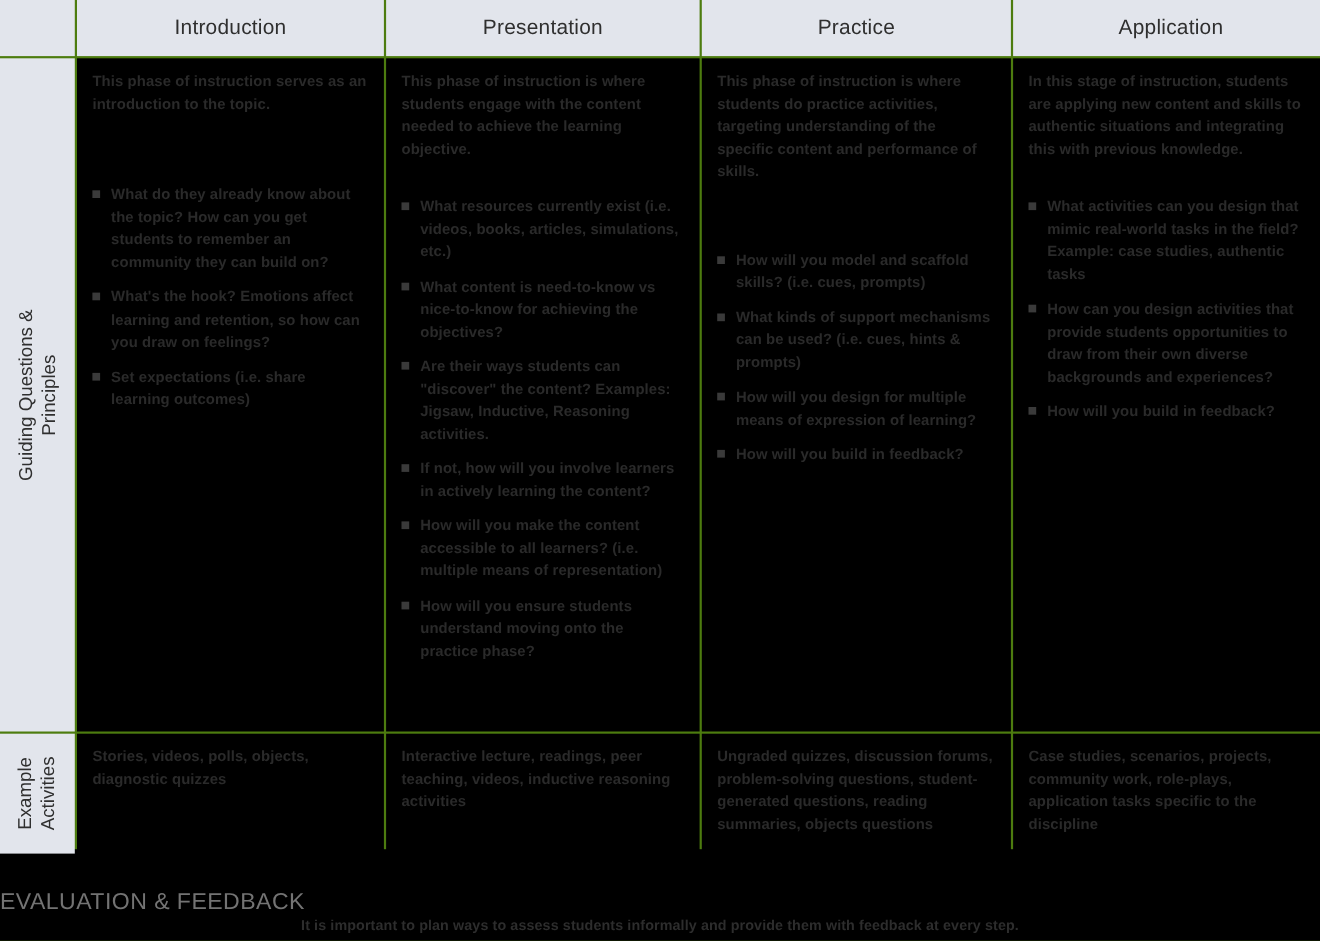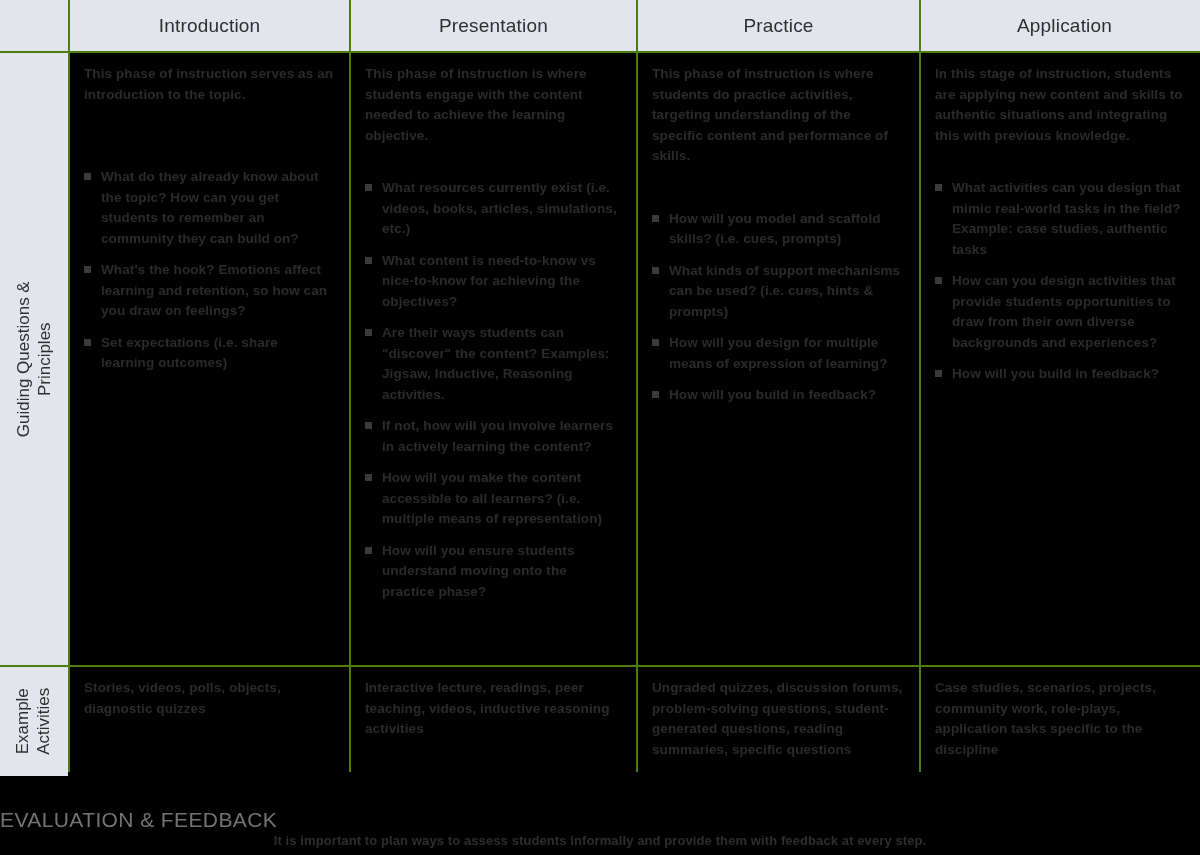--- a/index.html
+++ b/index.html
@@ -124,21 +124,21 @@
     line-height: 1.52;
     font-weight: 700;
     color: #2a2a2a;
     margin: 0;
     letter-spacing: 0.1px;
   }
 
   
   .c1 .q-list { margin-top: 62px; }
   .c2 .q-list { margin-top: 32px; }
-  .c3 .q-list { margin-top: 42px; }
+  .c3 .q-list { margin-top: 60px; }
   .c4 .q-list { margin-top: 32px; }
 
   
   .bracket {
     position: absolute;
     left: 0;
     top: 772px;
     width: 1200px;
     height: 83px;
   }
@@ -241,21 +241,21 @@
       </span>
     </div>
 
     <div class="cell phase-cell">
       <p class="examples-text">Stories, videos, polls, objects, diagnostic quizzes</p>
     </div>
     <div class="cell phase-cell">
       <p class="examples-text">Interactive lecture, readings, peer teaching, videos, inductive reasoning activities</p>
     </div>
     <div class="cell phase-cell">
-      <p class="examples-text">Ungraded quizzes, discussion forums, problem-solving questions, student-generated questions, reading summaries, specific questions</p>
+      <p class="examples-text">Ungraded quizzes, discussion forums, problem-solving questions, student-generated questions, reading summaries, objects questions</p>
     </div>
     <div class="cell phase-cell">
       <p class="examples-text">Case studies, scenarios, projects, community work, role-plays, application tasks specific to the discipline</p>
     </div>
 
   </div>
 
   <div class="bracket">
     
 

